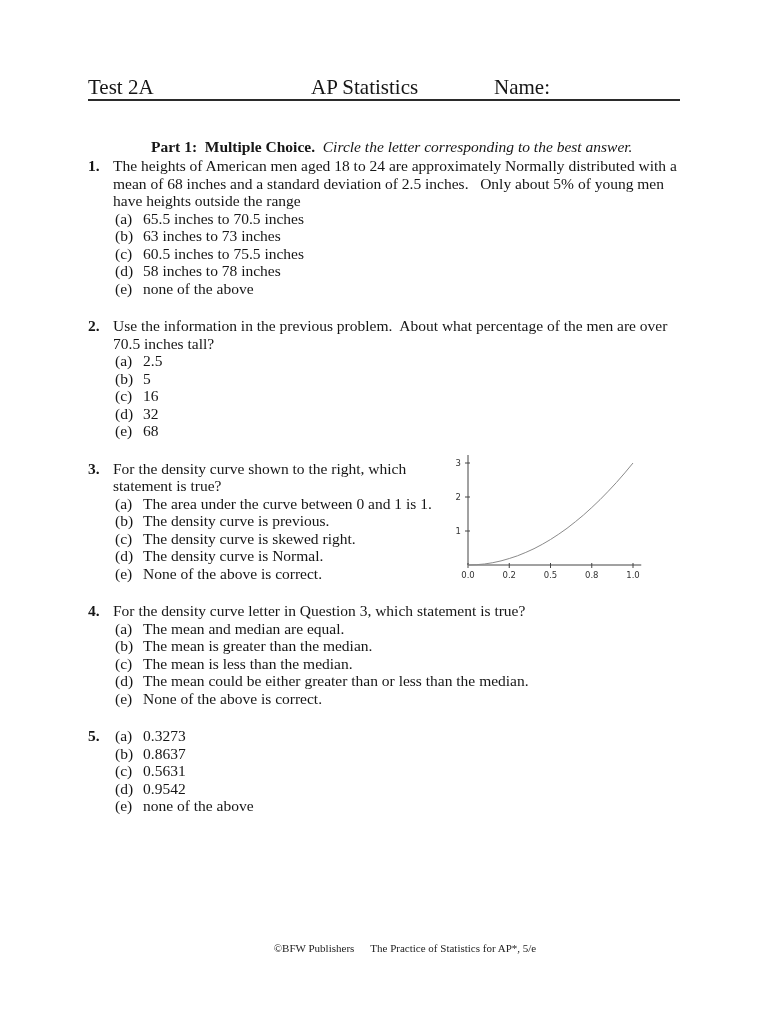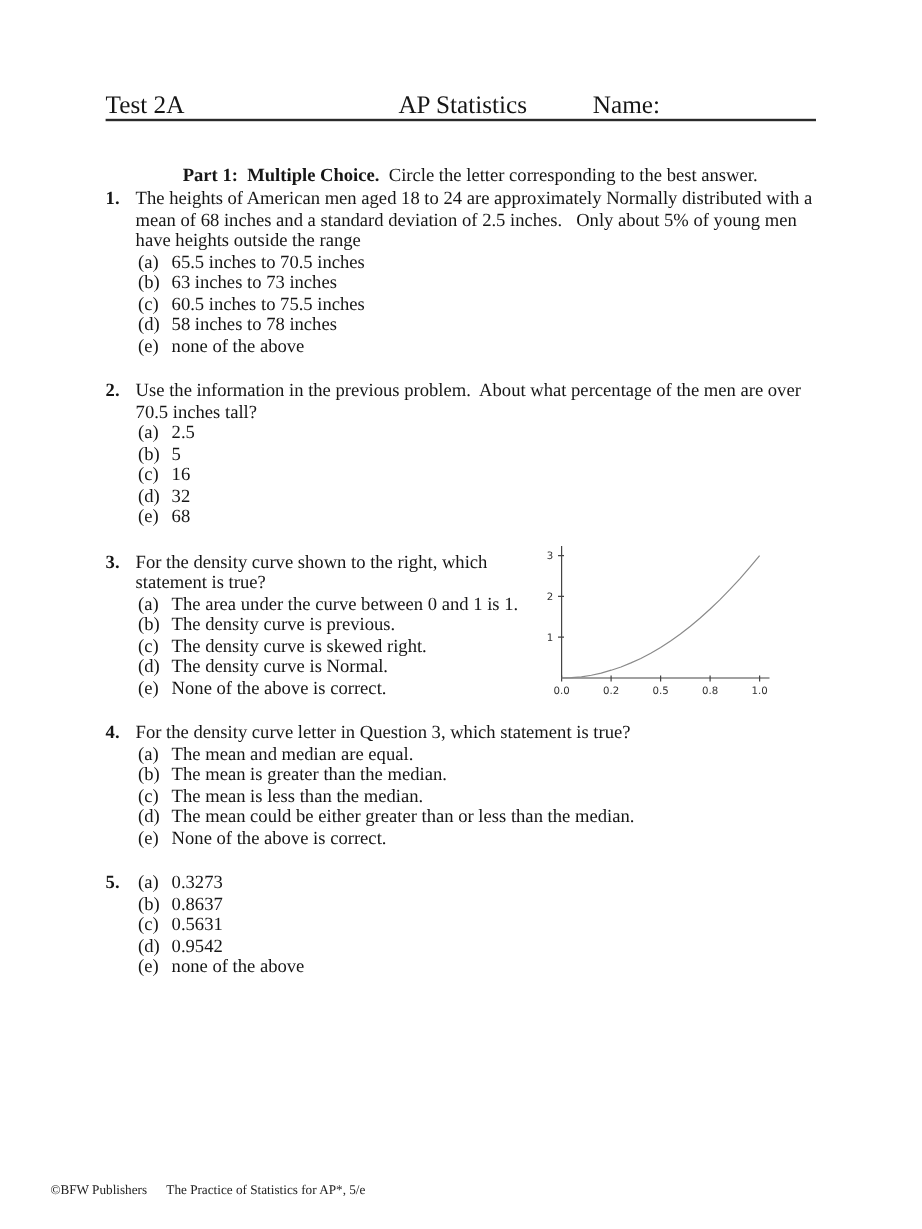--- a/index.html
+++ b/index.html
@@ -8,50 +8,49 @@
     position:relative; width:768px; height:1024px; background:#ffffff;
     font-family:"Liberation Serif", serif; color:#161616;
     font-size:15.5px; line-height:17.5px; overflow:hidden;
   }
   
   .header {
     position:absolute; left:88px; top:76px; width:592px; height:25px;
     border-bottom:2px solid #2b2b2b; font-size:21px; line-height:23px;
   }
   .header-left   { position:absolute; left:0;    top:0;text-align:right; }
-  .header-center { position:absolute; left:244px; top:0;text-align:right; }
+  .header-center { position:absolute; left:223px; top:0;text-align:right; }
   .header-right  { position:absolute; left:406px; top:0; }
   
   .part-heading {
     position:absolute; left:88px; top:120px; width:592px;
     text-align:center; white-space:pre-wrap;
   }
   .b { font-weight:bold; }
-  .it { }
+  .it { font-style:italic; }
   
   .questions { position:absolute; left:88px; top:157px; width:600px; }
   .q { display:flex; margin-bottom:20px; }
   .q-num { width:25px; flex:none; font-weight:bold; }
   .q-body { flex:1; }
   .q-text { white-space:pre-wrap; }
   .q-text-narrow { max-width:338px; }
   .opts { margin-left:2px; }
   .opt { display:flex; }
   .opt-letter { width:28px; flex:none; }
   .opt-text { flex:1; }
   
   .chart { position:absolute; left:448px; top:450px; width:200px; height:134px; }
   .chart svg { display:block; }
   .tick-label { font-size:8.5px; fill:#333; font-family:"DejaVu Sans", sans-serif; }
   
   .footer {
     position:absolute; left:0; top:942px; width:768px;
-    font-size:11px; line-height:13px; padding-left:42px;
+    text-align:center; font-size:11px; line-height:13px; padding-left:42px;
     color:#222;
-    margin-top:44px;
   }
   .footer-right { margin-left:16px; }
 </style>
 </head>
 <body>
 
 <div class="page">
 
   <div class="header">
     <span class="header-left">Test 2A</span>

